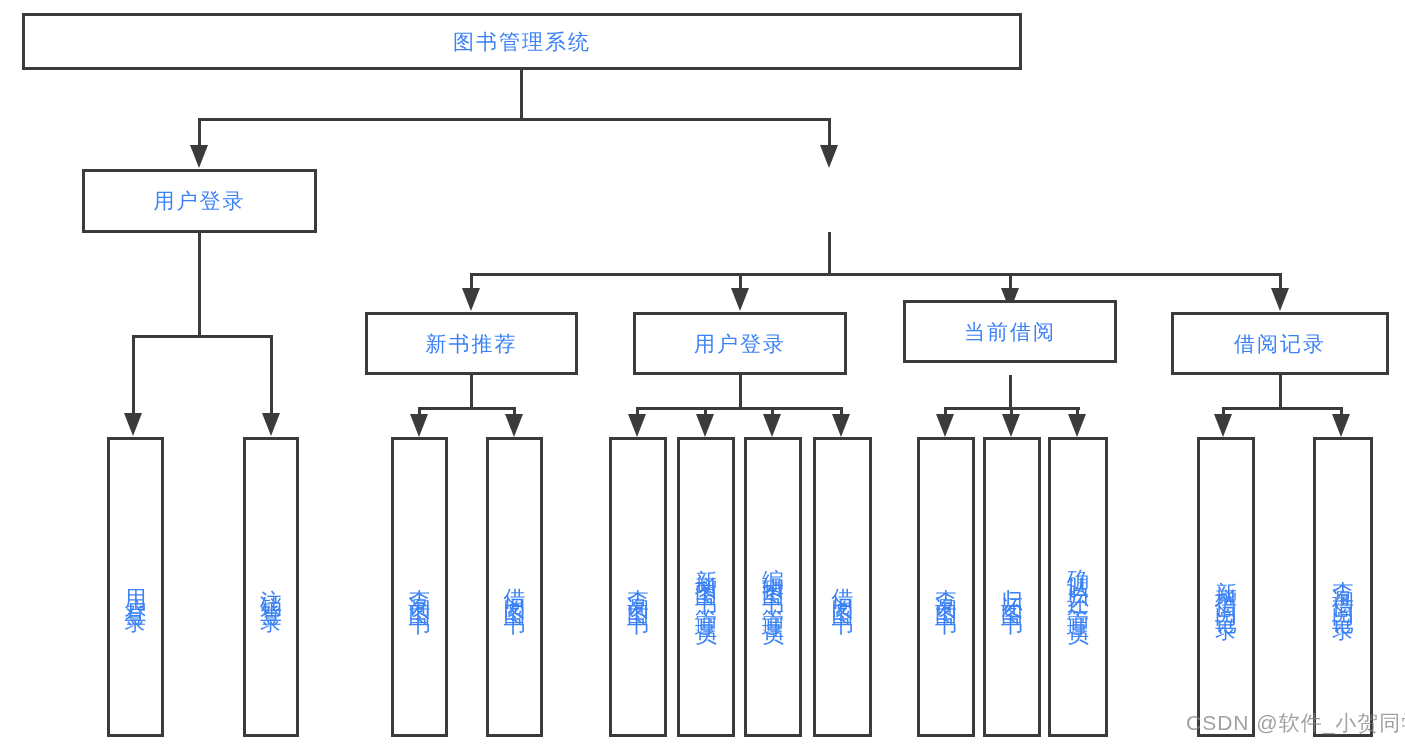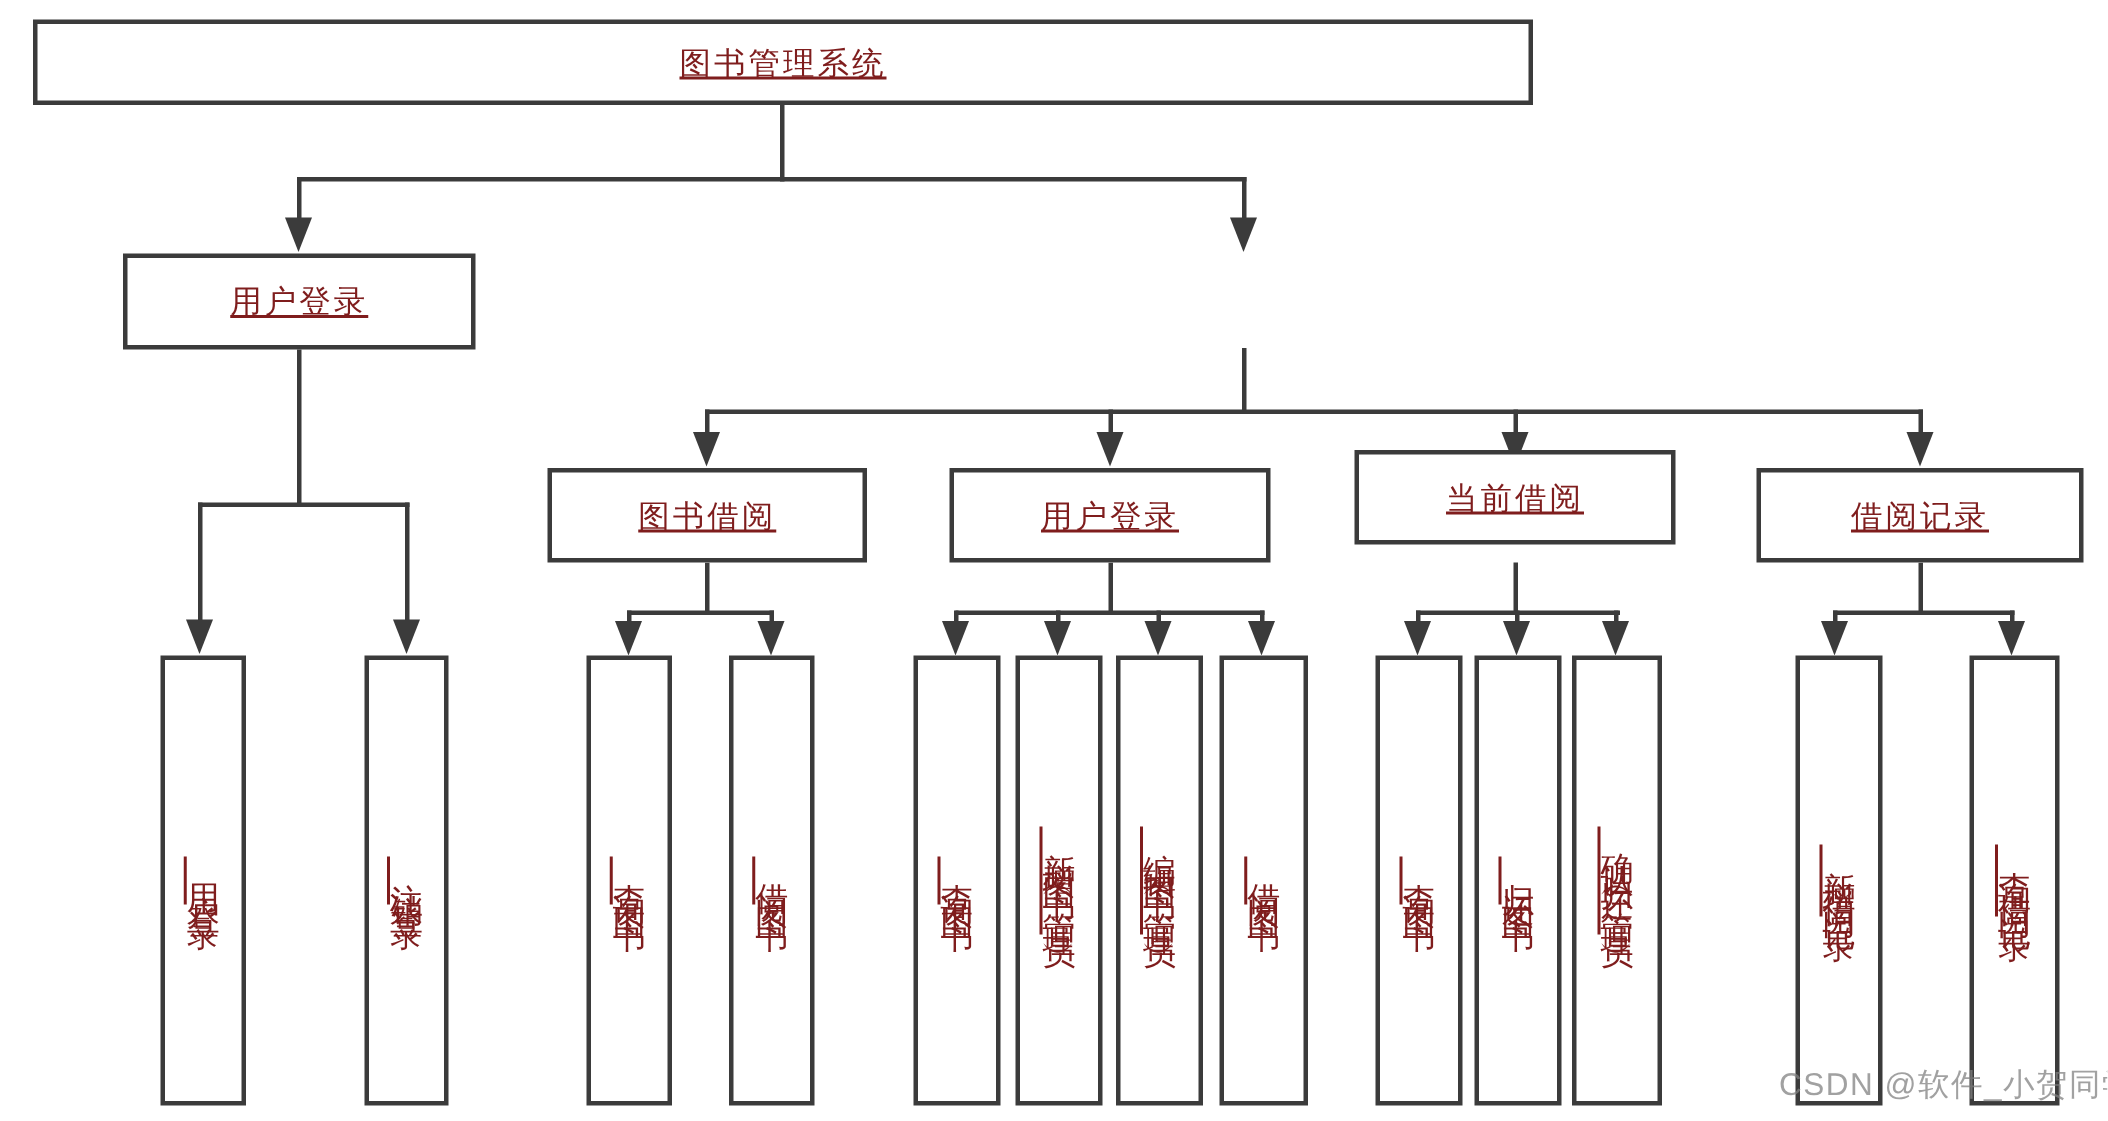--- a/index.html
+++ b/index.html
@@ -15,24 +15,23 @@
   .bx {
     position: absolute;
     box-sizing: border-box;
     border: 3px solid #3b3b3b;
     background: #ffffff;
     display: flex;
     align-items: center;
     justify-content: center;
     font-size: 21px;
     letter-spacing: 2px;
-    color: #7f1d1d;
+    color: #3b82f6;
     z-index: 2;
     white-space: nowrap;
-    text-decoration: underline;
   }
   
   .bv {
     writing-mode: vertical-rl;
     text-orientation: mixed;
     font-size: 22px;
     letter-spacing: 8px;
     line-height: 1;
     white-space: normal;
   }
@@ -120,21 +119,21 @@
   <i class="ln" style="left:1222px;top:407px;width:3px;height:10px"></i>
   <i class="ln" style="left:1340px;top:407px;width:3px;height:10px"></i>
   <i class="ah" style="left:1214px;top:414px"></i>
   <i class="ah" style="left:1332px;top:414px"></i>
 
   <div class="bx" style="left:22px;top:13px;width:1000px;height:57px">图书管理系统</div>
 
   <div class="bx" style="left:82px;top:169px;width:235px;height:64px">用户登录</div>
 
 
-  <div class="bx" style="left:365px;top:312px;width:213px;height:63px">图书借阅</div>
+  <div class="bx" style="left:365px;top:312px;width:213px;height:63px">新书推荐</div>
 
   <div class="bx" style="left:633px;top:312px;width:214px;height:63px">用户登录</div>
 
   <div class="bx" style="left:903px;top:300px;width:214px;height:63px">当前借阅</div>
 
   <div class="bx" style="left:1171px;top:312px;width:218px;height:63px">借阅记录</div>
 
   <div class="bx bv" style="left:107px;top:437px;width:57px;height:300px">用户登录</div>
 
   <div class="bx bv" style="left:243px;top:437px;width:56px;height:300px">注销登录</div>

